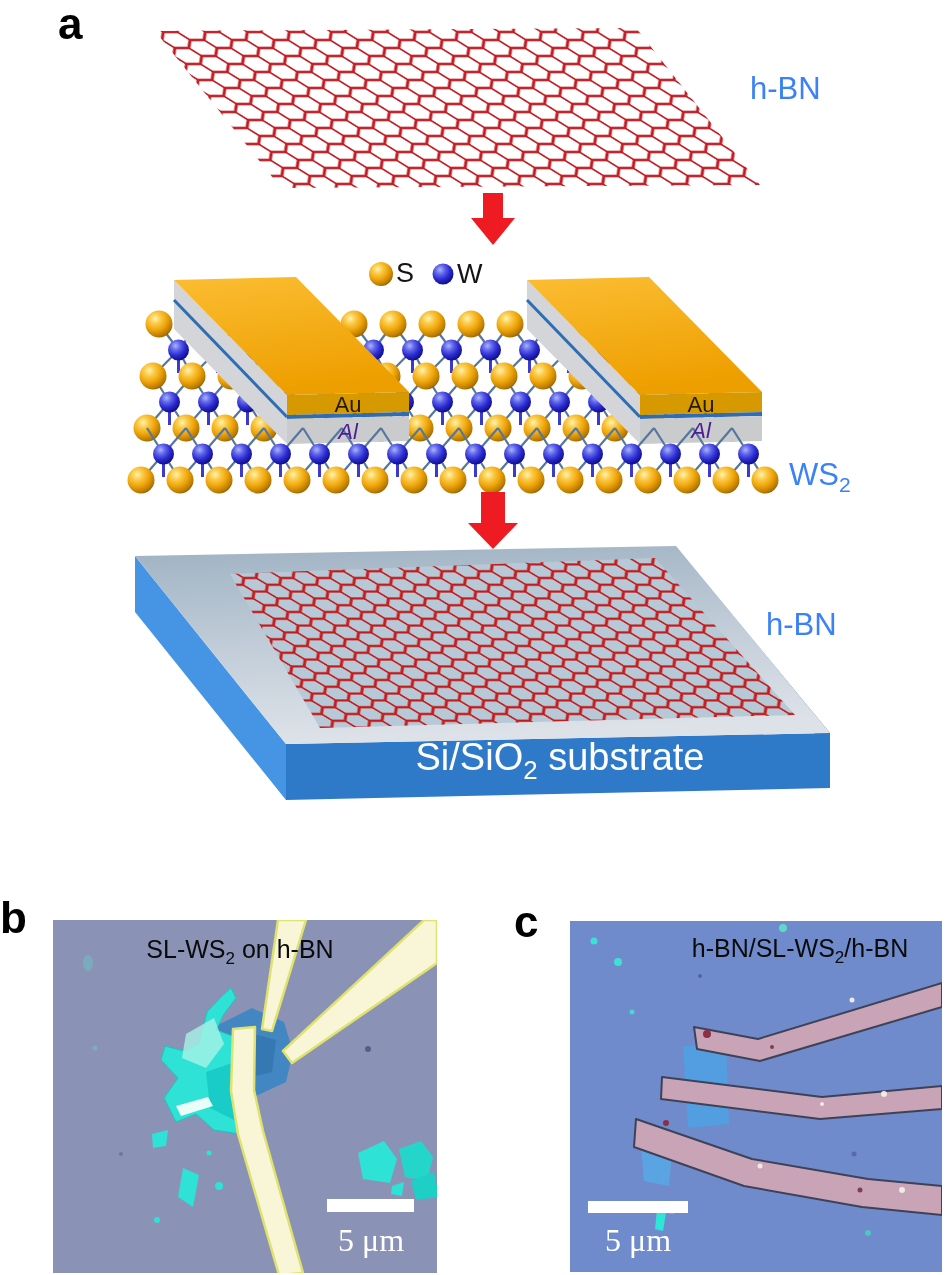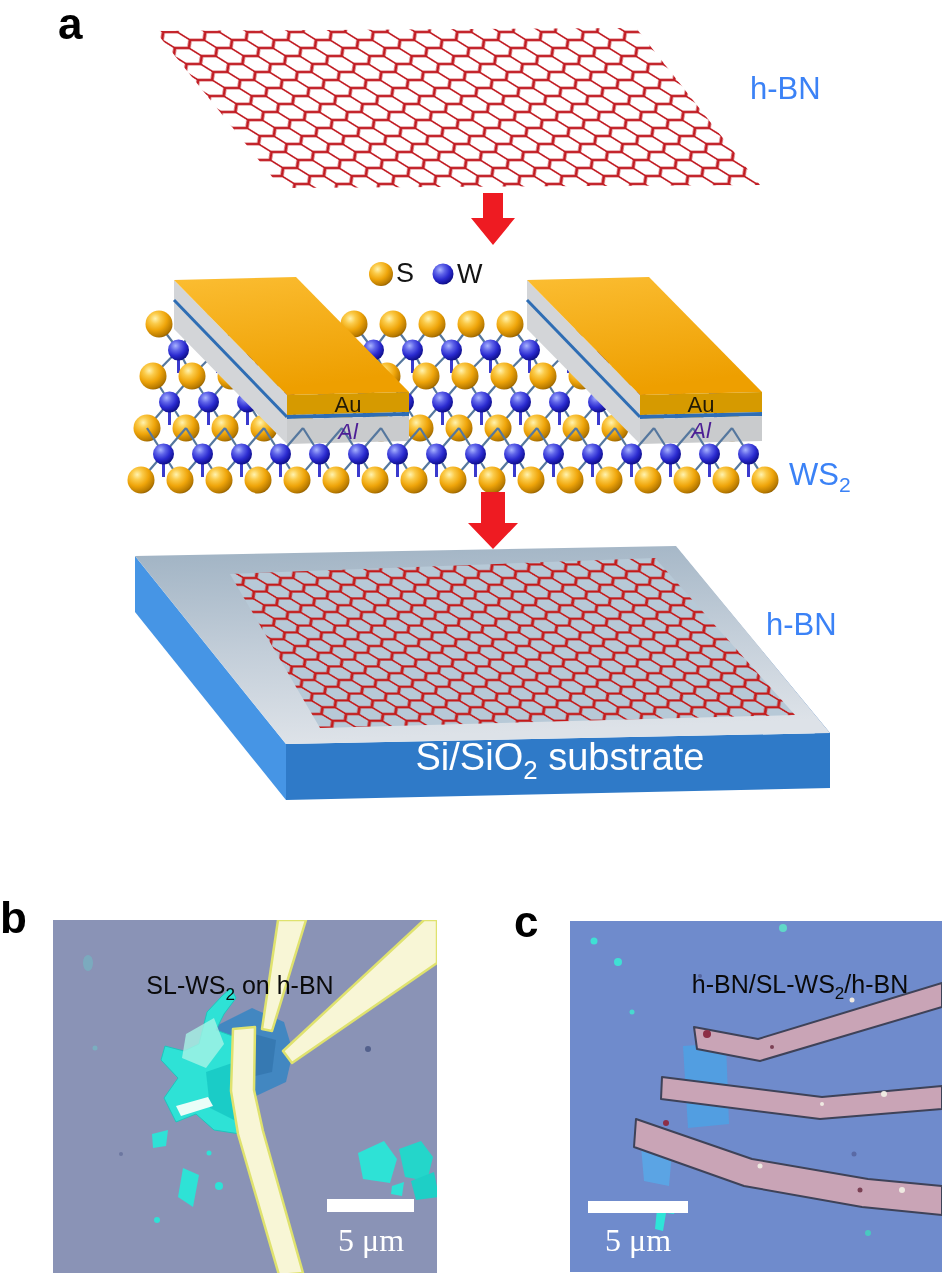--- a/index.html
+++ b/index.html
@@ -6,21 +6,21 @@
   #fig{position:relative;width:946px;height:1275px;background:#fff;overflow:hidden;
        font-family:"Liberation Sans","DejaVu Sans",sans-serif;}
   #art{position:absolute;left:0;top:0;}
   .lbl{position:absolute;color:#111;line-height:1;}
   .panel-letter{font-size:44px;font-weight:bold;color:#000;}
   .anno{font-size:31px;color:#3b82f6;}
   .metal{font-size:22px;color:#221a06;text-align:center;width:92px;}
   .metal.al{color:#4c1d95;font-style:italic;}
   .legend-txt{font-size:27px;color:#141414;}
   .sub-label{font-size:38px;color:#ffffff;text-align:center;width:500px;}
-  .micro-title{font-size:25px;color:#0a0a0a;text-align:center;margin-top:36px;}
+  .micro-title{font-size:25px;color:#0a0a0a;text-align:center;}
   .scale-txt{font-size:32px;color:#ffffff;font-weight:500;text-align:center;width:120px;font-family:Liberation Serif, serif;}
   sub{font-size:68%;line-height:0;}
 </style>
 </head>
 <body>
 
 <div id="fig">
 
 <svg id="art" width="946" height="1275" viewBox="0 0 946 1275">
   <defs>

